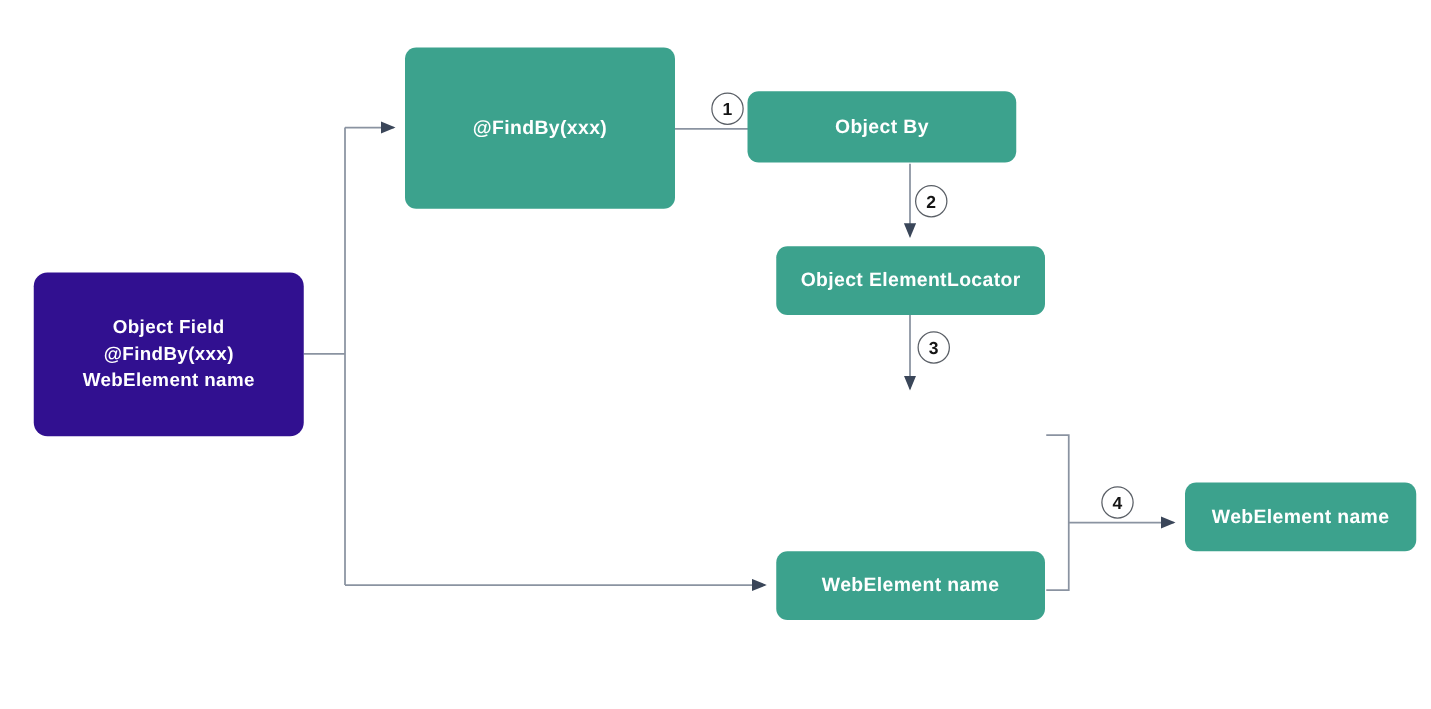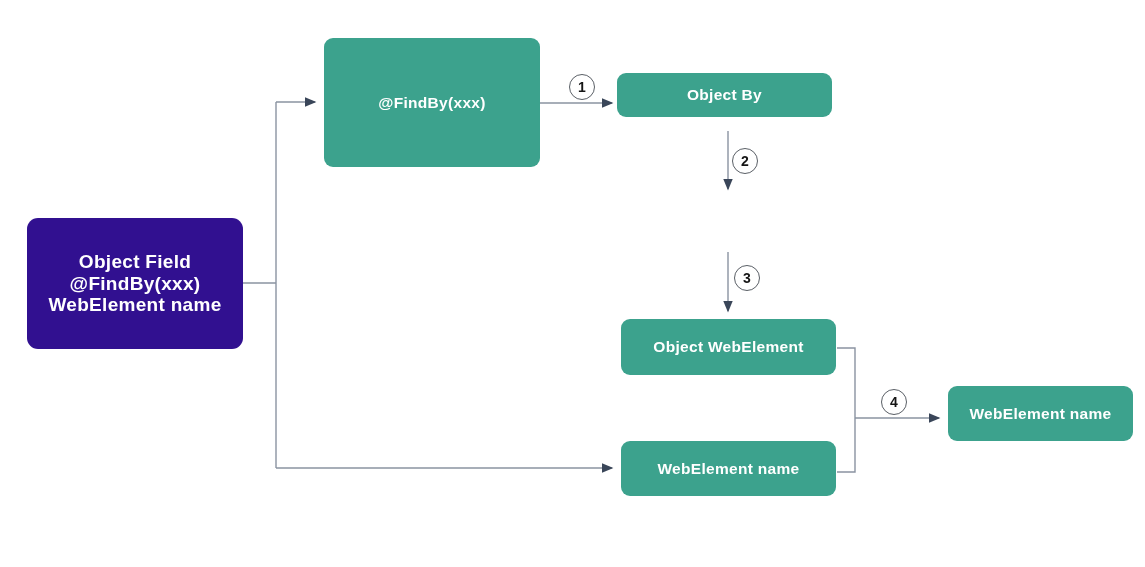--- a/index.html
+++ b/index.html
@@ -21,21 +21,21 @@
   #ah path{fill:var(--arrow);}
   .node{
     position:absolute; display:flex; flex-direction:column;
     justify-content:center; align-items:center; text-align:center;
     color:var(--box-text); font-weight:bold; border-radius:9px;
     letter-spacing:.3px;
   }
   .node.teal{background:var(--teal);}
   .node.purple{background:var(--purple); border-radius:11px;}
   .node .ln{font-size:15.5px; line-height:22px; white-space:nowrap;}
-  .node.purple .ln{font-size:19px; line-height:21.5px;}
+  .node.purple .ln{font-size:15px; line-height:21.5px;}
   .step{
     position:absolute; width:26px; height:26px; border-radius:50%;
     background:#ffffff; border:1.4px solid var(--circle-border);
     box-sizing:border-box; display:flex; align-items:center; justify-content:center;
     font-size:14px; font-weight:bold; color:var(--circle-text);
   }
 </style>
 </head>
 <body>
 
@@ -61,28 +61,28 @@
   <div class="node purple" style="left:27px;top:218px;width:216px;height:131px">
     <div class="ln">Object Field</div>
     <div class="ln">@FindBy(xxx)</div>
     <div class="ln">WebElement name</div>
   </div>
 
   <div class="node teal" style="left:324px;top:38px;width:216px;height:129px">
     <div class="ln">@FindBy(xxx)</div>
   </div>
 
-  <div class="node teal" style="left:617px;top:73px;width:215px;height:44px">
+  <div class="node teal" style="left:598px;top:73px;width:215px;height:57px">
     <div class="ln">Object By</div>
   </div>
 
+  <div class="node teal" style="left:621px;top:197px;width:215px;height:55px">
+    <div class="ln">Object ElementLocator</div>
+  </div>
 
-  <div class="node teal" style="left:621px;top:319px;width:215px;height:56px">
-    <div class="ln">Object WebElement</div>
-  </div>
 
   <div class="node teal" style="left:621px;top:441px;width:215px;height:55px">
     <div class="ln">WebElement name</div>
   </div>
 
   <div class="node teal" style="left:948px;top:386px;width:185px;height:55px">
     <div class="ln">WebElement name</div>
   </div>
 
   <div class="step" style="left:569px;top:74px">

